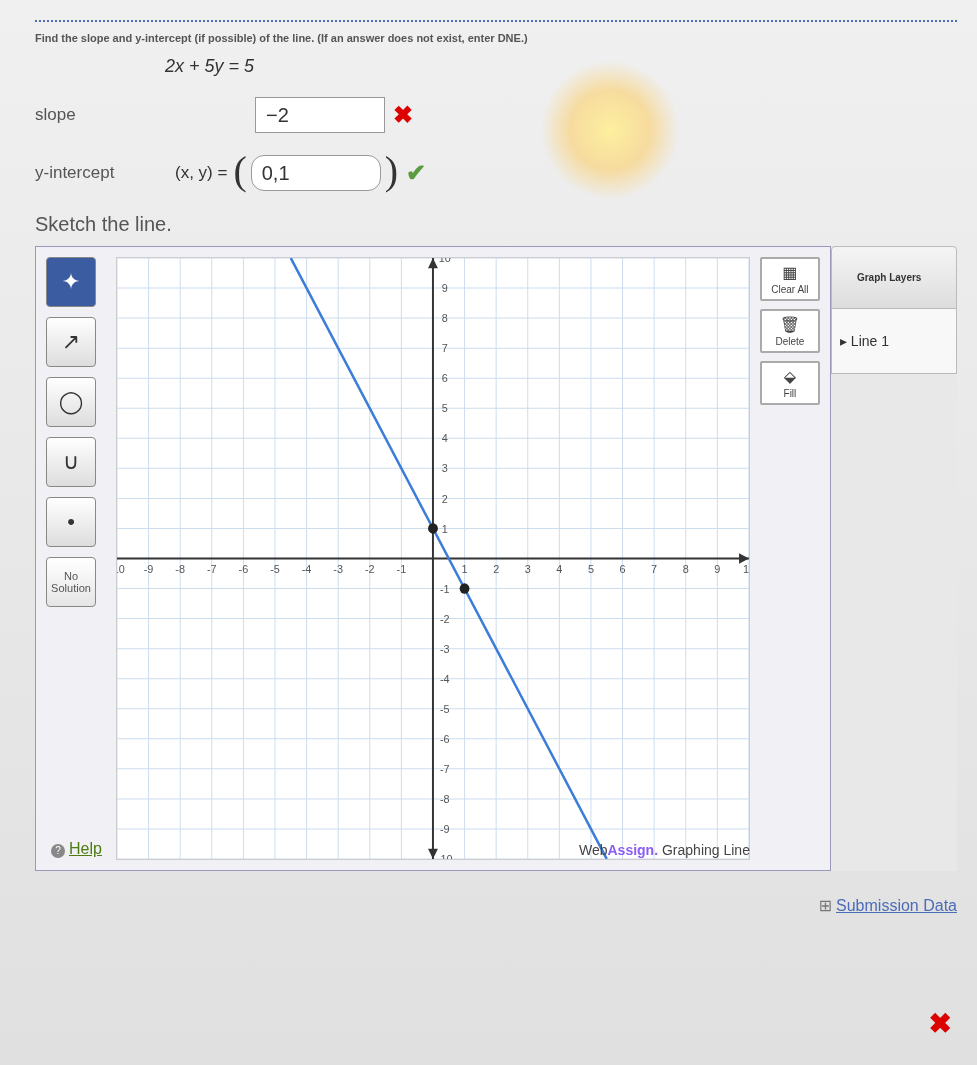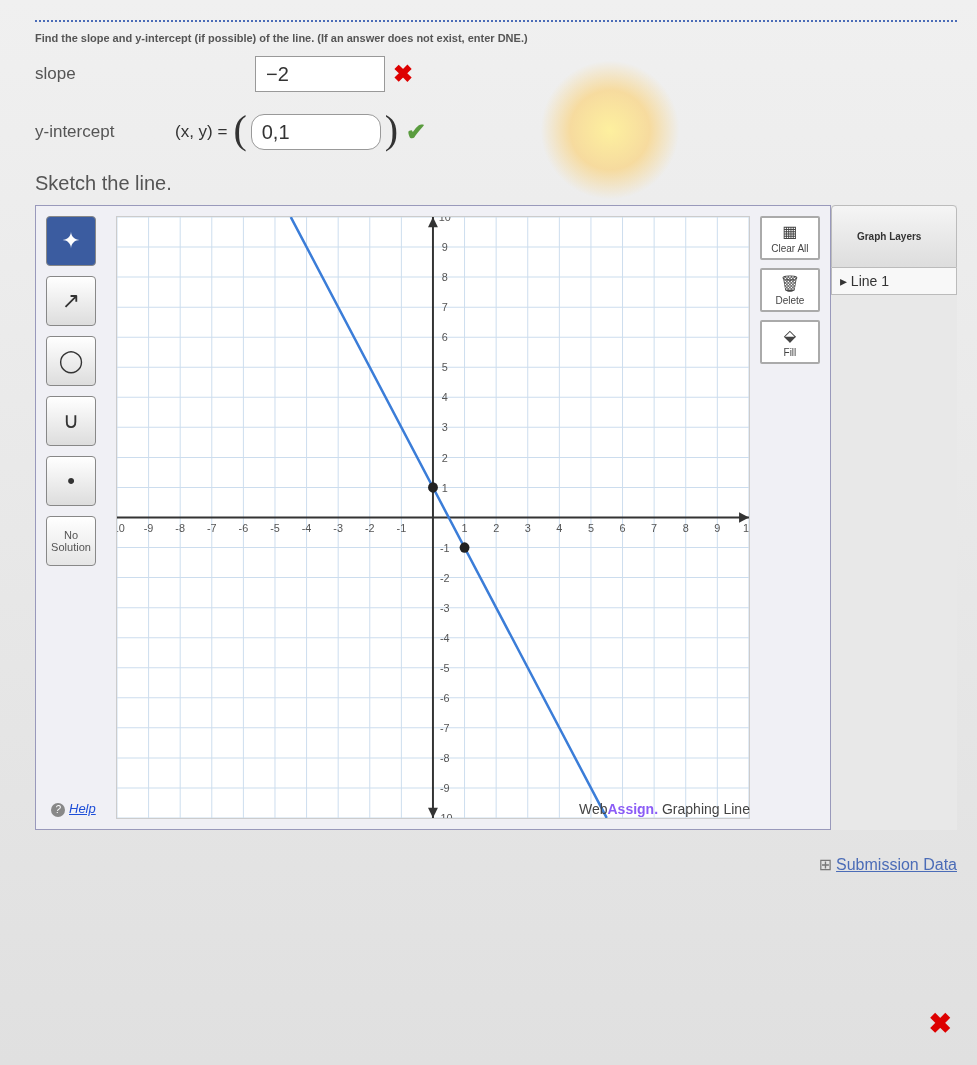--- a/index.html
+++ b/index.html
@@ -126,24 +126,23 @@
   text-align: center;
   font-size: 10px;
   cursor: pointer;
   color: #444;
 }
 .right-btn .icon { font-size: 16px; display: block; margin-bottom: 2px; }
 .help-link {
   position: absolute;
   bottom: 12px;
   left: 15px;
-  font-size: 13px;
-  color: #1d4ed8;
+  font-size: 16px;
+  color: #4d7c0f;
   text-decoration: underline;
-  font-style: italic;
 }
 .help-link::before {
   content: "?";
   display: inline-block;
   width: 14px;
   height: 14px;
   background: #888;
   color: #fff;
   border-radius: 50%;
   text-align: center;
@@ -165,21 +164,21 @@
 }
 .layers-header {
   background: linear-gradient(#f5f5f5, #ddd);
   border: 1px solid #bbb;
   padding: 25px;
   font-weight: bold;
   font-size: 10px;
   border-radius: 4px 4px 0 0;
 }
 .layers-item {
-  padding: 5px 8px;
+  padding: 24px 8px;
   font-size: 14px;
   border: 1px solid #bbb;
   border-top: none;
   background: #f8f8f8;
 }
 .layers-item::before { content: "▸ "; }
 .submission {
   margin-top: 25px;
   font-size: 16px;
   color: #4b6cb7;
@@ -210,20 +209,21 @@
 svg .tick-label { font-size: 11px; fill: #555; text-anchor: middle; }
 svg .plot-line { stroke: #3b7dd8; stroke-width: 2.5; }
 svg .plot-point { fill: #222; }
 </style>
 </head>
 <body>
 
 <div class="page">
   <div class="top-border"></div>
   <div class="instruction">Find the slope and y-intercept (if possible) of the line. (If an answer does not exist, enter DNE.)</div>
+  <div class="equation">2x + 5y = 5</div>
 
   <div class="answer-row">
     <span class="answer-label">slope</span>
     <span style="width:80px;"></span>
     <span class="input-box">−2</span>
     <span class="mark-x">✖</span>
   </div>
 
   <div class="answer-row">
     <span class="answer-label">y-intercept</span>

